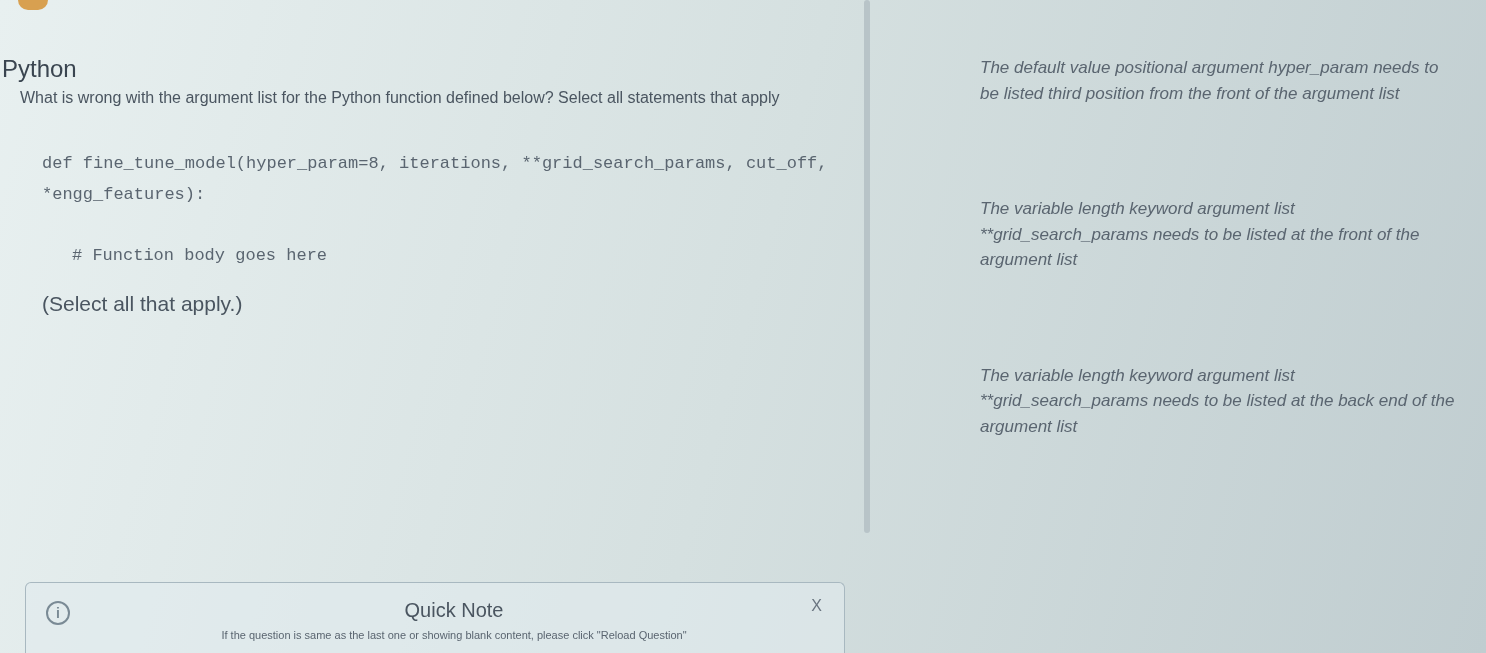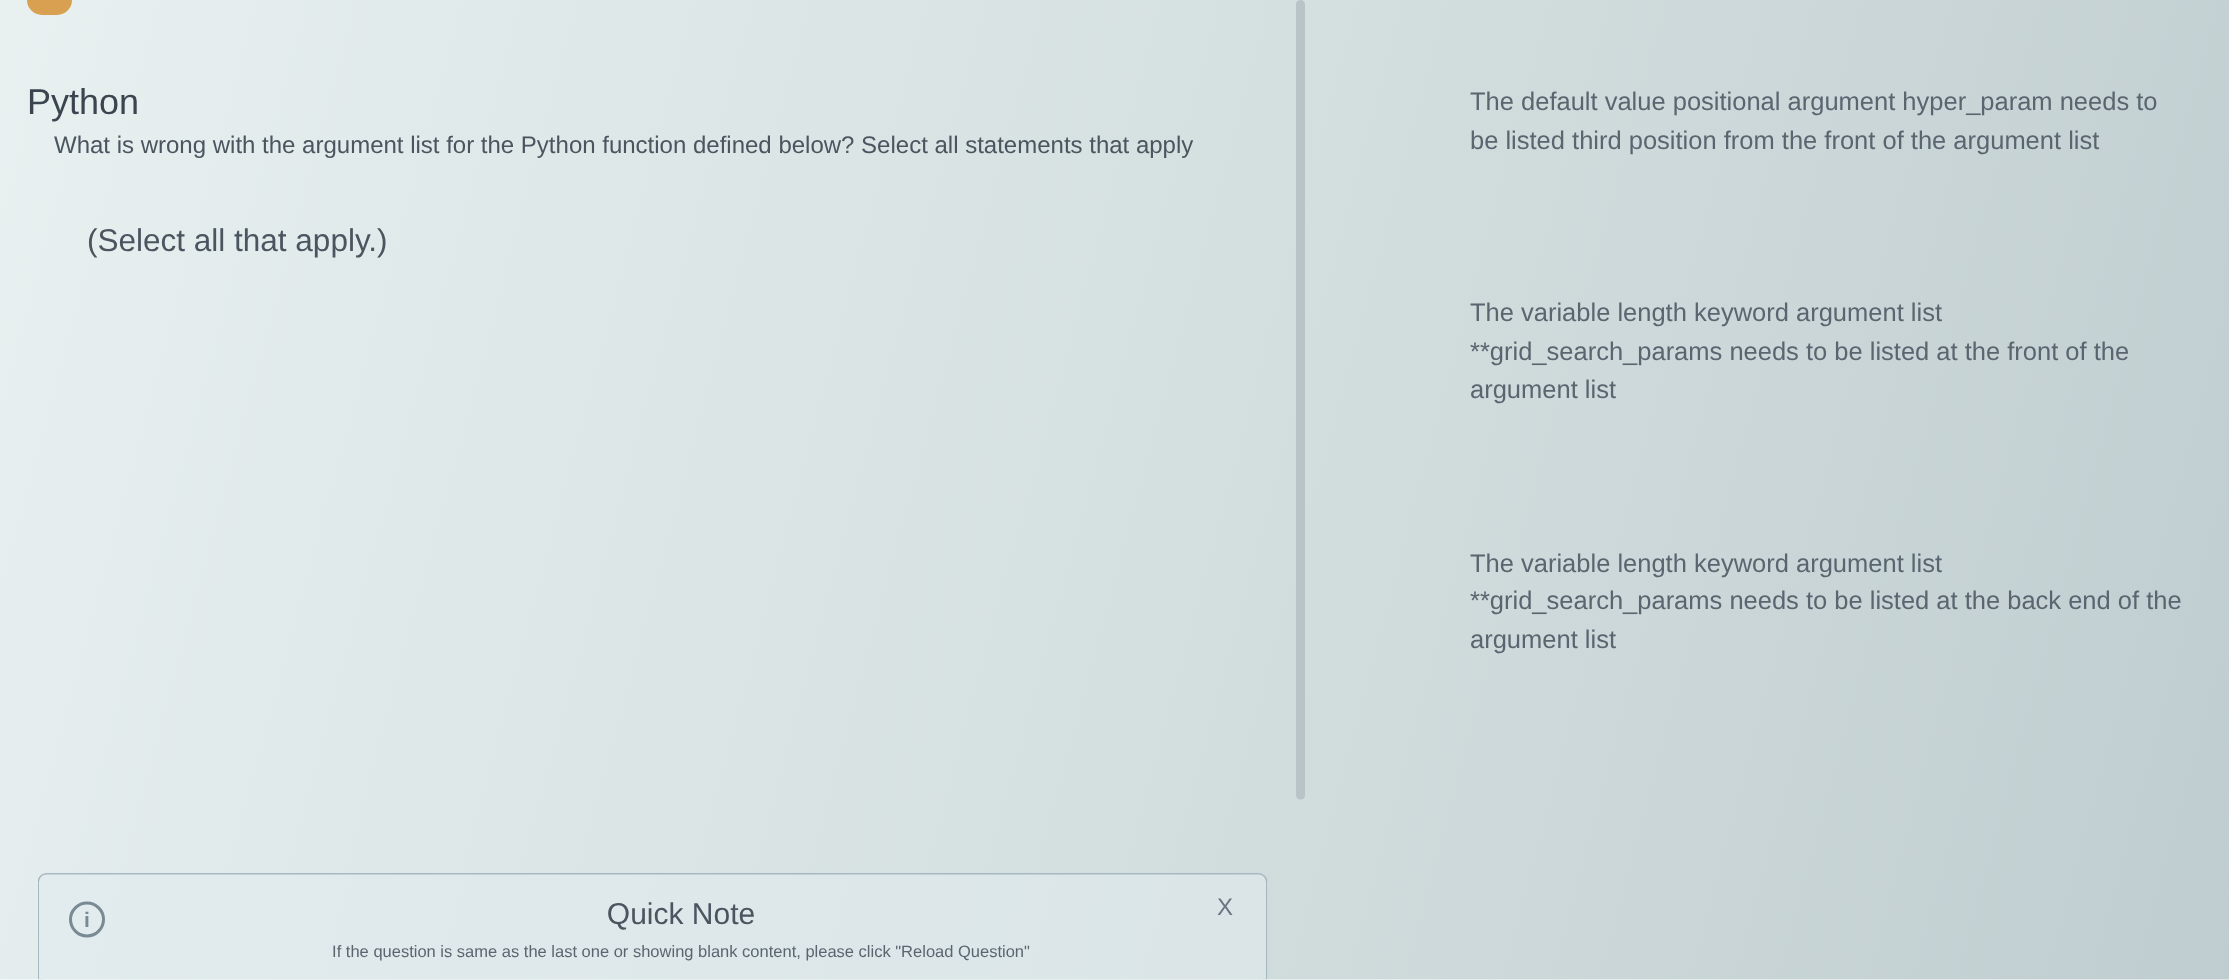--- a/index.html
+++ b/index.html
@@ -15,27 +15,28 @@
       overflow: hidden;
       position: relative;
       color: #4a5560;
     }
     .container {
       display: flex;
       height: 100%;
     }
     .left-panel {
       width: 870px;
-      padding: 55px 10px 0 18px;
+      padding: 55px 10px 0 2px;
       position: relative;
     }
     .right-panel {
       flex: 1;
       padding: 55px 20px 12px 110px;
       position: relative;
+      font-style: italic;
     }
     .divider {
       position: absolute;
       left: 864px;
       top: 0;
       bottom: 120px;
       width: 6px;
       background: #b8c4c8;
       border-radius: 3px;
     }
@@ -155,20 +156,26 @@
 
 <div class="avatar-dot"></div>
 
 <div class="container">
 
   <div class="left-panel">
     <div class="topic-title">Python</div>
 
     <div class="question-text">What is wrong with the argument list for the Python function defined below? Select all statements that apply</div>
 
+    <div class="code-block">
+      <span class="code-line">def fine_tune_model(hyper_param=8, iterations, **grid_search_params, cut_off,</span>
+      <span class="code-line">*engg_features):</span>
+      <br>
+      <span class="code-line code-indent"># Function body goes here</span>
+    </div>
 
     <div class="select-hint">(Select all that apply.)</div>
 
     <div class="quick-note">
       <div class="info-icon">i</div>
       <div class="note-content">
         <div class="note-title">Quick Note</div>
         <div class="note-body">If the question is same as the last one or showing blank content, please click "Reload Question"</div>
       </div>
       <div class="close-x">X</div>

